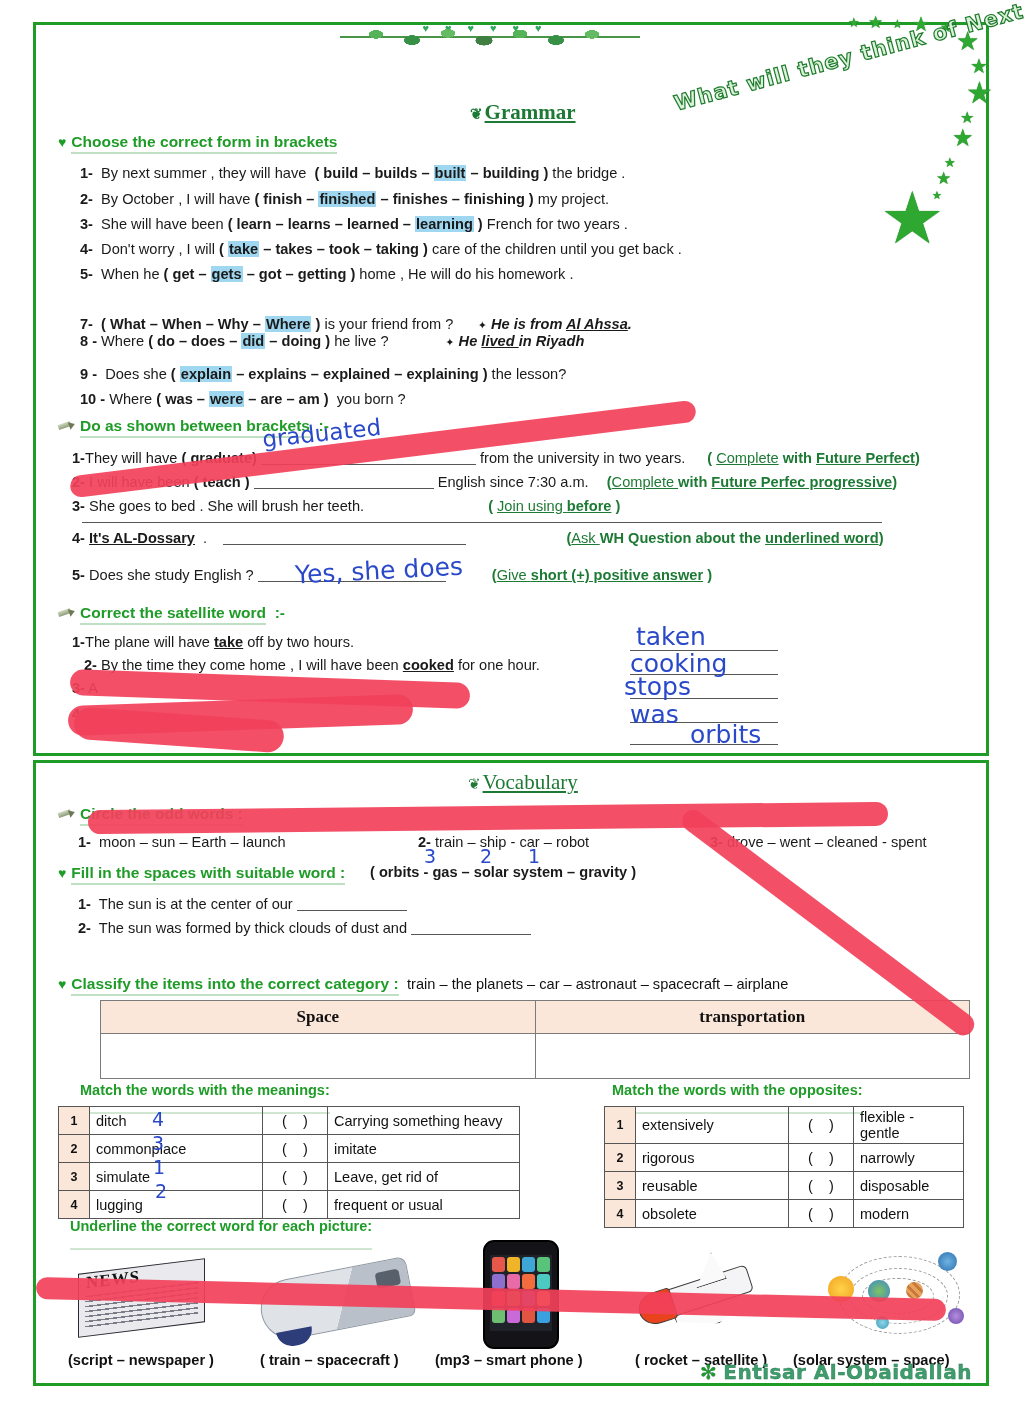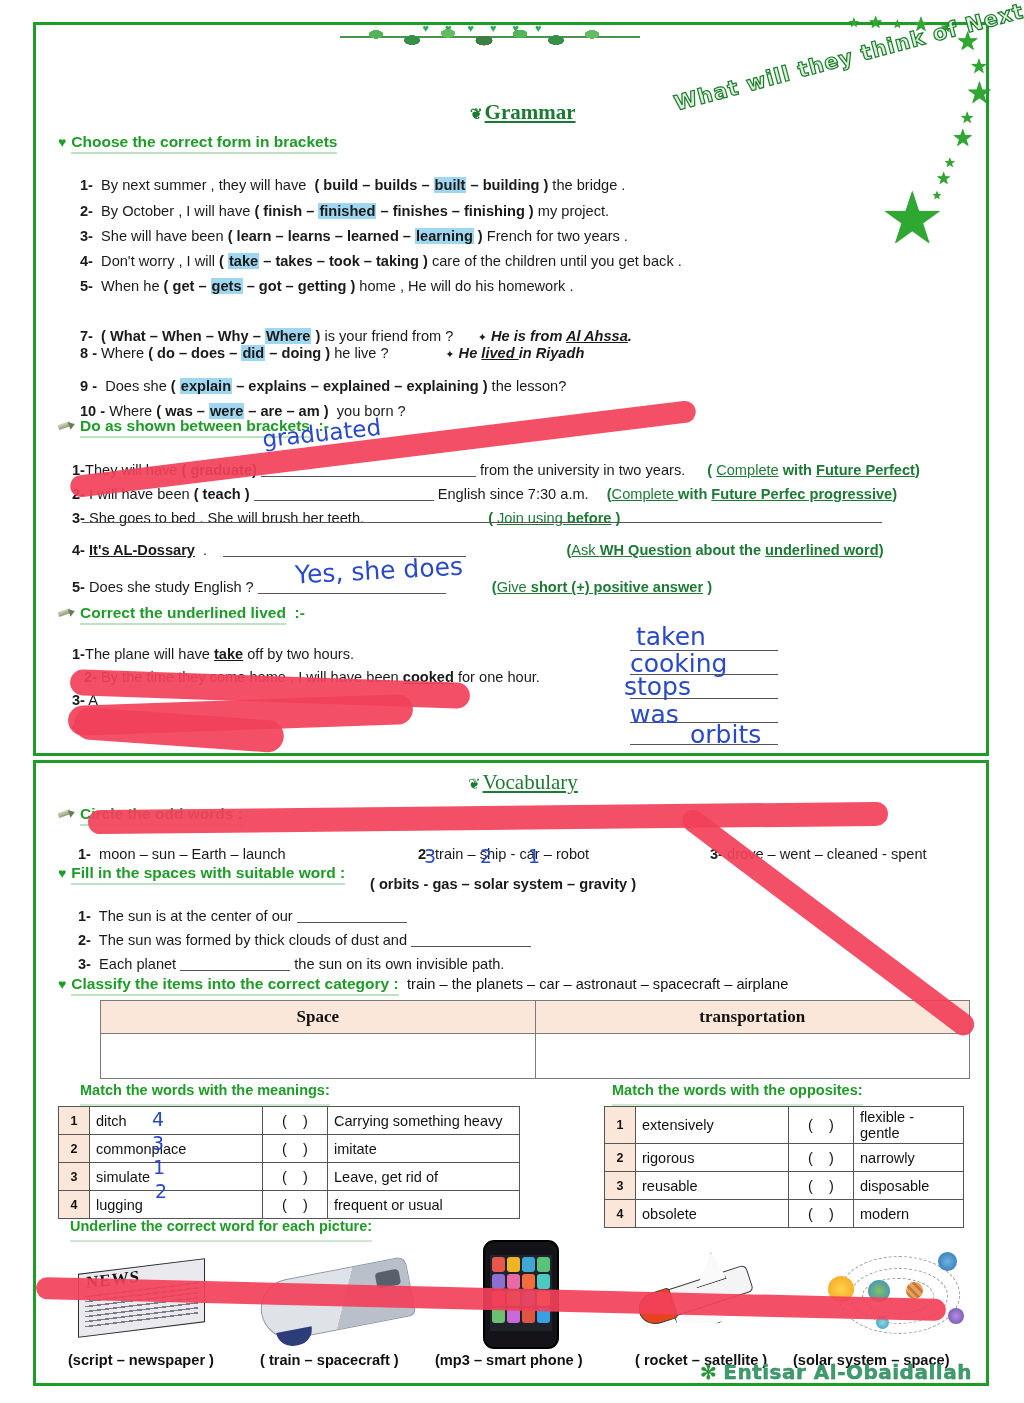--- a/index.html
+++ b/index.html
@@ -66,21 +66,21 @@
   .hd .ul{border-bottom:2px solid #bfe0c2;padding-bottom:2px;}
   .bullet-heart{color:#1f9c28;font-size:14px;margin-right:5px;}
   .pencil{display:inline-block;width:17px;height:12px;margin-right:5px;vertical-align:-1px;position:relative;}
   .pencil:before{content:"";position:absolute;left:0;top:3px;width:13px;height:5px;
     background:linear-gradient(to bottom,#cfd8c0,#8e9c78);transform:rotate(-20deg);}
   .pencil:after{content:"";position:absolute;left:11px;top:1px;width:0;height:0;
     border-left:6px solid #6b7a55;border-top:4px solid transparent;border-bottom:4px solid transparent;
     transform:rotate(-20deg);}
 
   
-  .q{position:absolute;font-size:14.6px;color:#1a1a1a;white-space:nowrap;margin-top:12px;}
+  .q{position:absolute;font-size:14.6px;color:#1a1a1a;white-space:nowrap;}
   .q b{font-weight:700;}
   .num{font-weight:700;}
   .hl{background:#9fd7f0;padding:0 1px;font-weight:700;}
   .ans{font-weight:700;font-style:italic;}
   .ans u{text-decoration:underline;}
   .greennote{color:#1d7a34;font-weight:700;}
   .greennote .u{text-decoration:underline;font-weight:400;}
   .blank{display:inline-block;border-bottom:1.3px solid #555;height:14px;vertical-align:-2px;}
 
   
@@ -102,21 +102,21 @@
   .match{font-size:14.5px;}
   .match td{border:1.2px solid #555;padding:2px 6px;height:23px;color:#111;}
   .match td.idx{background:#fbe7da;text-align:center;width:18px;font-weight:700;font-size:12.5px;}
   .match td.par{text-align:center;width:52px;}
   #match-left{left:58px;top:1106px;width:462px;}
   #match-right{left:604px;top:1106px;width:360px;}
   #match-left td.word{width:160px;}
   #match-right td.word{width:140px;}
 
   .match-hd{position:absolute;font-size:14.5px;font-weight:700;color:#1f9c28;}
-  .match-hd span{border-bottom:2px solid #cfe6d0;padding-bottom:6px;}
+  .match-hd span{border-bottom:2px solid #cfe6d0;padding-bottom:14px;}
 
   
   .picrow{position:absolute;left:50px;top:1240px;width:930px;height:110px;}
   .pic{position:absolute;top:0;width:170px;height:105px;}
   .piclabels{position:absolute;left:50px;top:1352px;width:935px;font-size:14.6px;font-weight:700;color:#111;}
   .piclabels span{position:absolute;white-space:nowrap;}
 
   
   .np{position:absolute;left:18px;top:26px;width:125px;height:62px;
       background:#e9e9ee;border:1.5px solid #2b2b33;transform:skewY(-7deg);}
@@ -243,31 +243,31 @@
     <span style="margin-left:14px;" class="greennote">(<span class="u">Complete </span>with <span style="text-decoration:underline;">Future Perfec progressive</span>)</span>
   </div>
   <div class="q" style="left:72px;top:498px;">
     <span class="num">3-</span> She goes to bed . She will brush her teeth.
     <span style="margin-left:120px;" class="greennote">( <span class="u">Join using </span><span style="text-decoration:underline;">before</span> )</span>
   </div>
   <div class="hwline" style="left:82px;top:522px;width:800px;"></div>
 
   <div class="q" style="left:72px;top:530px;">
     <span class="num">4-</span> <b><u>It's AL-Dossary</u></b> &nbsp;. &nbsp;&nbsp; <span class="blank" style="width:243px;"></span>
-    <span style="margin-left:96px;" class="greennote">(<span class="u">Ask </span><span style="text-decoration:underline;">WH Question</span> about the <span style="text-decoration:underline;">underlined word</span>)</span>
+    <span style="margin-left:96px;" class="greennote">(<span class="u">Ask </span><span style="">WH Question</span> about the <span style="text-decoration:underline;">underlined word</span>)</span>
   </div>
   <div class="q" style="left:72px;top:567px;">
     <span class="num">5-</span> Does she study English ? <span class="blank" style="width:188px;"></span>
     <span style="margin-left:42px;" class="greennote">(<span class="u">Give </span><span style="text-decoration:underline;">short (+) positive answer</span> )</span>
   </div>
   <div class="hw" style="left:295px;top:556px;transform:rotate(-3deg);">Yes, she does</div>
   <div class="hw" style="left:262px;top:420px;transform:rotate(-6deg);font-size:23px;">graduated</div>
 
   <div class="hd" style="left:58px;top:604px;">
-    <span class="pencil"></span><span class="ul">Correct the underlined lived</span>
+    <span class="pencil"></span><span class="ul">Correct the satellite word</span>
     <span style="color:#1f9c28;">&nbsp;:-</span>
   </div>
   <div class="q" style="left:72px;top:634px;">
     <span class="num">1-</span>The plane will have <b><u>take</u></b> off by two hours.
   </div>
   <div class="q" style="left:84px;top:657px;">
     <span class="num">2-</span> By the time they come home , I will have been <b><u>cooked</u></b> for one hour.
   </div>
   <div class="q" style="left:72px;top:680px;"><span class="num">3-</span> A</div>
   <div class="q" style="left:72px;top:706px;"><span class="num">4-</span></div>
@@ -309,23 +309,20 @@
   <div class="q" style="left:370px;top:864px;font-weight:700;">( orbits - gas – solar system – gravity )</div>
   <div class="hw small" style="left:424px;top:845px;">3</div>
   <div class="hw small" style="left:480px;top:845px;">2</div>
   <div class="hw small" style="left:528px;top:845px;">1</div>
 
   <div class="q" style="left:78px;top:896px;">
     <span class="num">1-</span>&nbsp; <span>The sun is at the center of our</span> <span class="blank" style="width:110px;"></span>
   </div>
   <div class="q" style="left:78px;top:920px;">
     <span class="num">2-</span>&nbsp; <span>The sun was formed by thick clouds of dust and</span> <span class="blank" style="width:120px;"></span>
-  </div>
-  <div class="q" style="left:78px;top:944px;">
-    <span class="num">3-</span>&nbsp; <span>Each planet</span> <span class="blank" style="width:110px;"></span> <span>the sun on its own invisible path.</span>
   </div>
 
   <div class="hd" style="left:58px;top:975px;">
     <span class="bullet-heart">♥</span><span class="ul">Classify the items into  the correct category :</span>
     <span style="color:#111;font-weight:400;font-size:14.6px;">&nbsp;<span>train  –   the planets  –   car  –   astronaut  –  spacecraft  –   airplane</span></span>
   </div>
 
   <table class="cat-table">
     <tbody>
         <tr>

